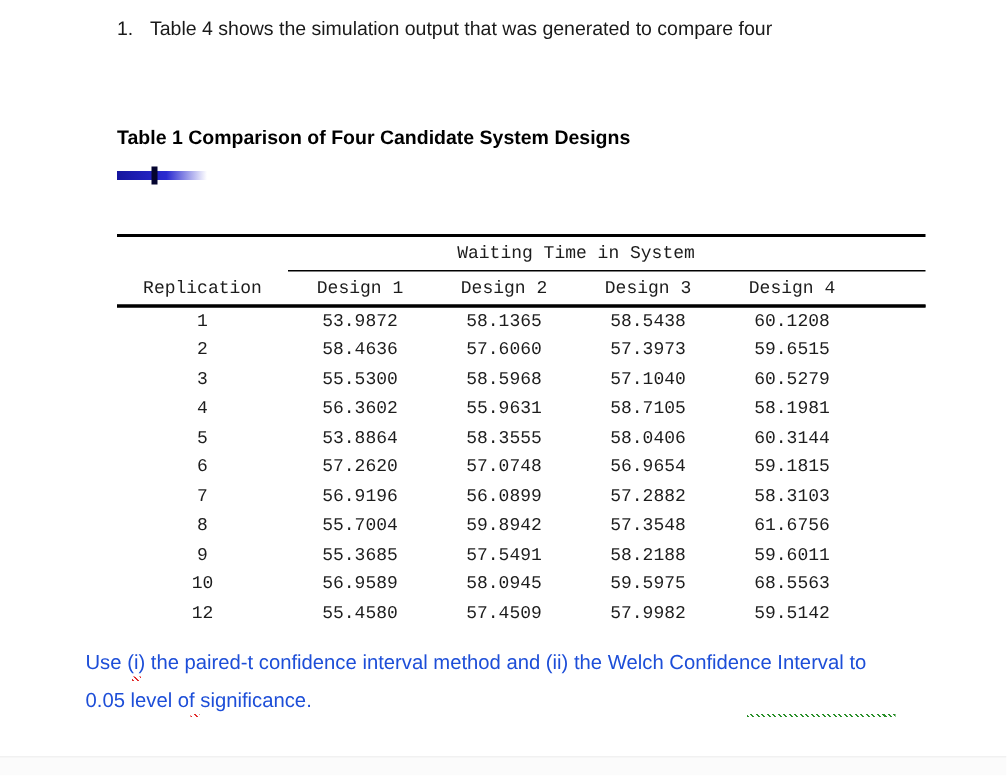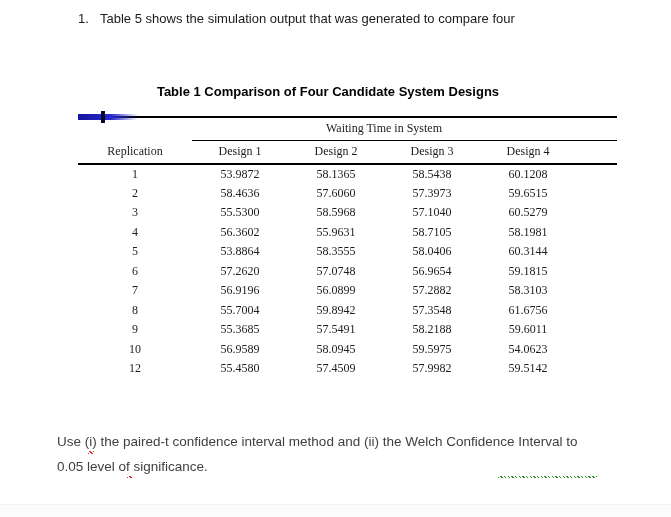--- a/index.html
+++ b/index.html
@@ -13,62 +13,63 @@
   }
 
   
   .problem { position:absolute; left:78px; top:10px; width:480px;
              font-size:13px; line-height:17.5px; }
   .problem .num { position:absolute; left:0; top:0; }
   .problem .ptext { margin-left:22px; }
 
   
   .caption { position:absolute; left:78px; top:84px; width:500px;
-             text-align:center; font-size:13px; font-weight:bold; color:#000; }
+             text-align:left; font-size:13px; font-weight:bold; color:#000; }
 
   
   .table-wrap { position:absolute; left:78px; top:116px; width:539px; }
   table.cmp {
     border-collapse:collapse; table-layout:fixed; width:539px;
-    font-family:Liberation Serif, serif; font-size:12px; color:#1c1c1c;
+    font-family:Liberation Mono, monospace; font-size:12px; color:#1c1c1c;
     border-top:2.5px solid #000;
+    margin-top:40px;
   }
   table.cmp th, table.cmp td { font-weight:normal; text-align:center; padding:0; }
   tr.group-row th { height:23px; vertical-align:middle; font-size:12px; }
   tr.group-row th.underlined { border-bottom:1.3px solid #000; }
   tr.cols-row th { height:24px; vertical-align:middle; border-bottom:2px solid #000;text-align:center; }
   tbody td { height:19.5px; vertical-align:middle; }
 
   
   .sel-bar { position:absolute; left:0px; top:-2.5px; width:60px; height:6px;
              background:linear-gradient(90deg,#15159e 0%,#2a2ad0 55%,rgba(255,255,255,0) 100%); }
   .sel-tick { position:absolute; left:23px; top:-5px; width:4px; height:12px; background:#050530; }
 
   
   .footer { position:absolute; left:57px; top:430px; width:572px;
-            font-size:13.5px; line-height:24.8px; color:#404040; }
+            font-size:13.5px; line-height:24.8px; color:#1d4ed8; }
   .squiggle { position:absolute; height:2.6px;
               background-size:auto; opacity:.95; }
   .squiggle.red   { background:repeating-linear-gradient(45deg,#e02020 0 1px,transparent 1px 2.6px); }
   .squiggle.green { background:repeating-linear-gradient(45deg,#1f8a1f 0 1px,transparent 1px 2.6px); }
   .sq-r1 { left:31px;  top:21px;   width:6px; }
   .sq-r2 { left:70px;  top:45.5px; width:6px; }
   .sq-g1 { left:441px; top:45.5px; width:99px; }
 
   
   .bottom-band { position:absolute; left:0; top:504px; width:671px; height:13px;
                  background:#fbfbfb; border-top:1px solid #f1f1f1; }
 </style>
 </head>
 <body>
 
 <div class="problem">
   <span class="num">1.</span>
   <div class="ptext">
-    <div>Table 5 shows the simulation output that was generated to compare four</div>
+    <div>Table 4 shows the simulation output that was generated to compare four</div>
   </div>
 </div>
 
 <div class="caption">Table 1 Comparison of Four Candidate System Designs</div>
 
 <div class="table-wrap">
   <div class="sel-bar"></div>
   <div class="sel-tick"></div>
   <table class="cmp">
     <colgroup>
@@ -165,21 +166,21 @@
     <td>57.5491</td>
     <td>58.2188</td>
     <td>59.6011</td>
     <td></td>
   </tr>
         <tr>
     <td>10</td>
     <td>56.9589</td>
     <td>58.0945</td>
     <td>59.5975</td>
-    <td>54.0623</td>
+    <td>68.5563</td>
     <td></td>
   </tr>
         <tr>
     <td>12</td>
     <td>55.4580</td>
     <td>57.4509</td>
     <td>57.9982</td>
     <td>59.5142</td>
     <td></td>
   </tr>

